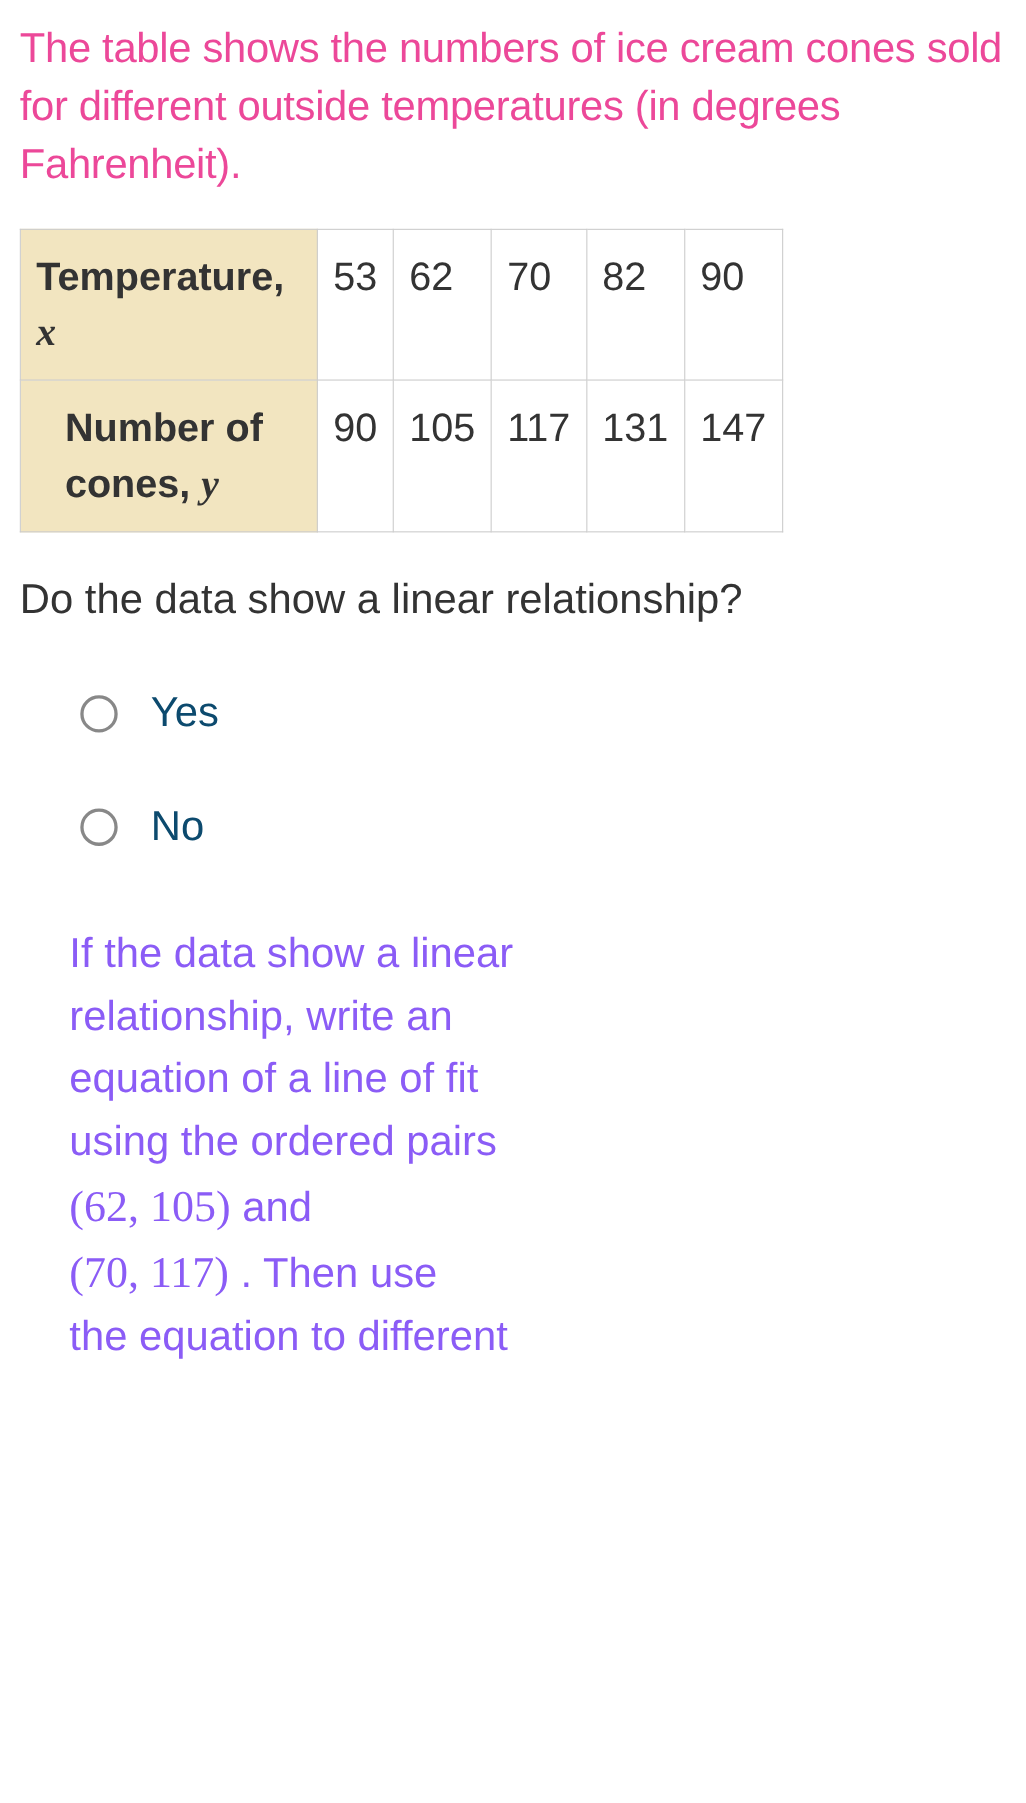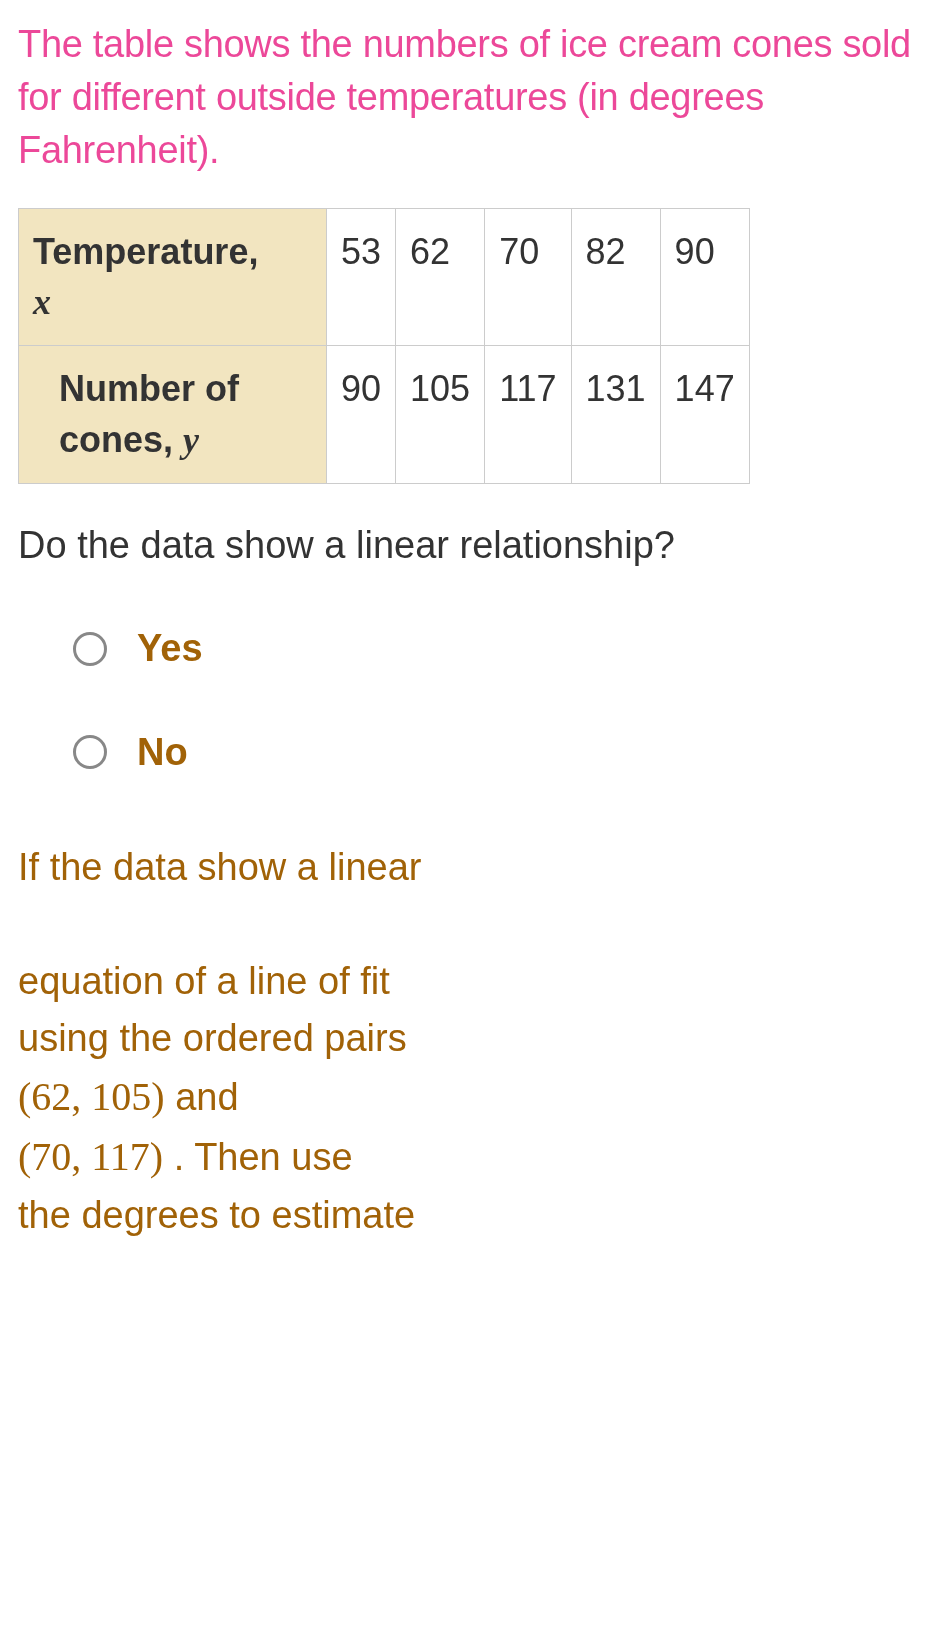--- a/index.html
+++ b/index.html
@@ -32,21 +32,21 @@
       text-align: left;
       font-size: 36px;
       vertical-align: top;
       min-height: 80px;
     }
     .data-table .header-cell {
       background: #f2e5c0;
       font-weight: bold;
       text-align: left;
       padding: 18px 14px 18px 14px;
-      width: 308px;
+      width: 270px;
     }
     .data-table .header-cell.row2 {
       padding-left: 40px;
       padding-right: 40px;
     }
     .header-var {
       font-style: italic;
       font-weight: bold;
       font-family: Georgia, serif;
     }
@@ -65,27 +65,27 @@
     }
     .radio {
       width: 34px;
       height: 34px;
       border: 3px solid #888;
       border-radius: 50%;
       margin-right: 30px;
       flex-shrink: 0;
     }
     .option-label {
-      color: #a16207;
-      font-weight: bold;
+      color: #0c4a6e;
     }
     .followup {
-      color: #a16207;
+      color: #8b5cf6;
       line-height: 1.5;
       max-width: 480px;
+      margin-left: 45px;
     }
     .math-pair {
       font-family: Georgia, 'Times New Roman', serif;
       font-size: 40px;
     }
   </style>
 </head>
 <body>
 
 <div class="intro">The table shows the numbers of ice cream cones sold for different outside temperatures (in degrees Fahrenheit).</div>
@@ -126,19 +126,19 @@
     <span class="option-label">Yes</span>
   </div>
   <div class="option">
     <div class="radio"></div>
     <span class="option-label">No</span>
   </div>
 </div>
 
 <div class="followup">
   <span>If the data show a linear</span><br>
-  <br>
+  <span>relationship, write an</span><br>
   <span>equation of a line of fit</span><br>
   <span>using the ordered pairs</span><br>
   <span class="math-pair">(62, 105)</span><span> and</span><br>
   <span class="math-pair">(70, 117)</span><span> . Then use</span><br>
-  <span>the degrees to estimate</span>
+  <span>the equation to different</span>
 </div>
 
 </body></html>

